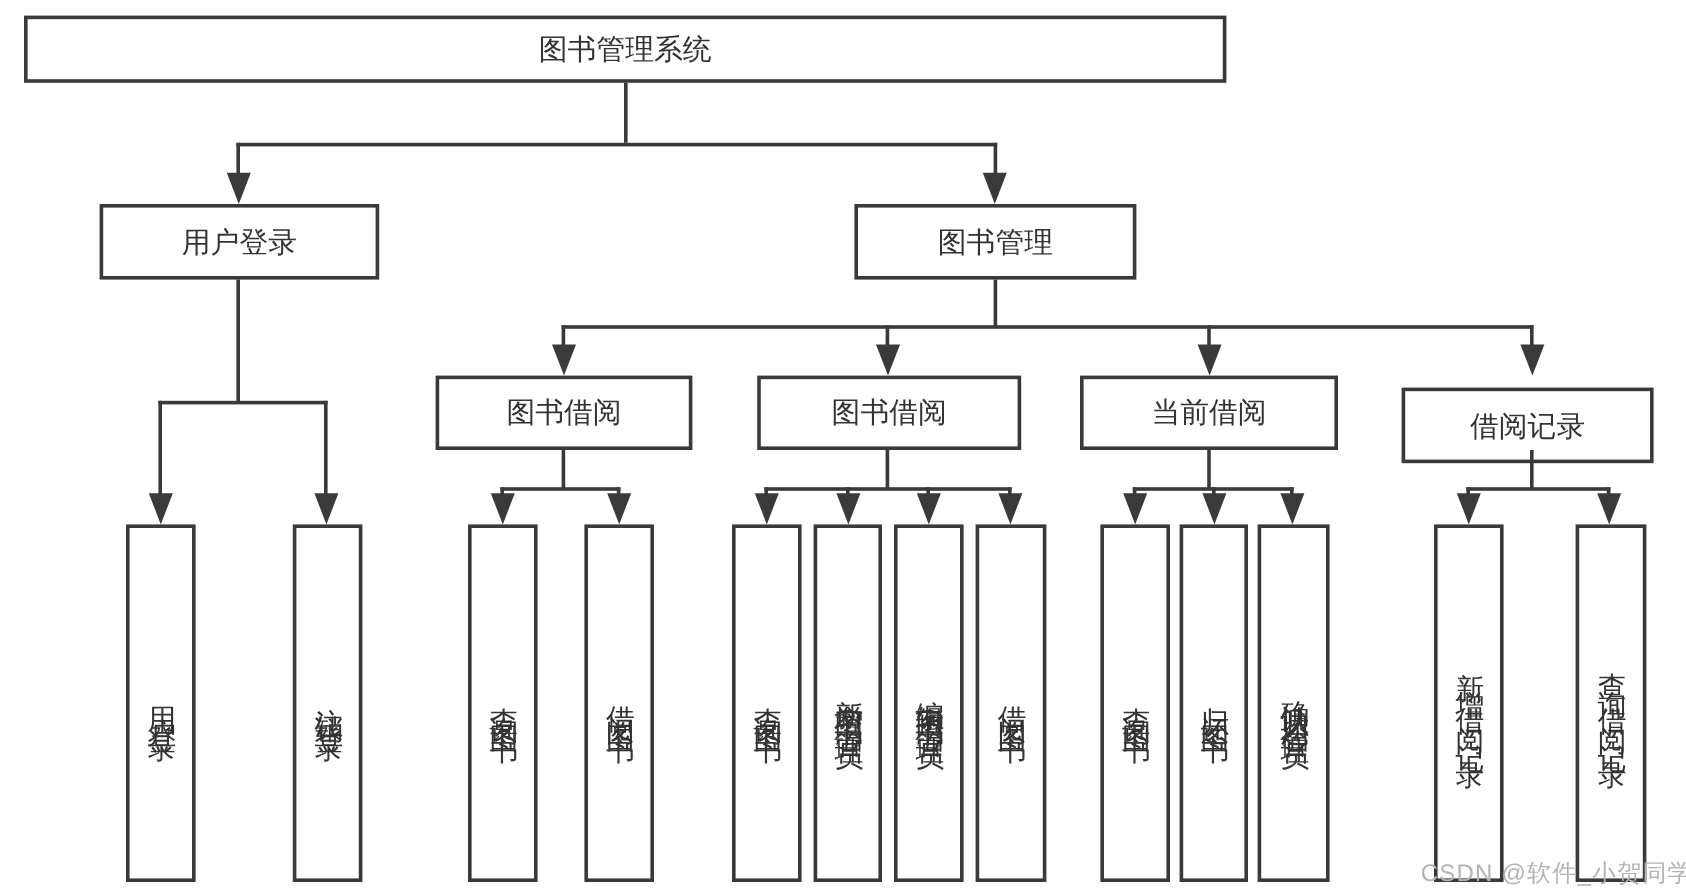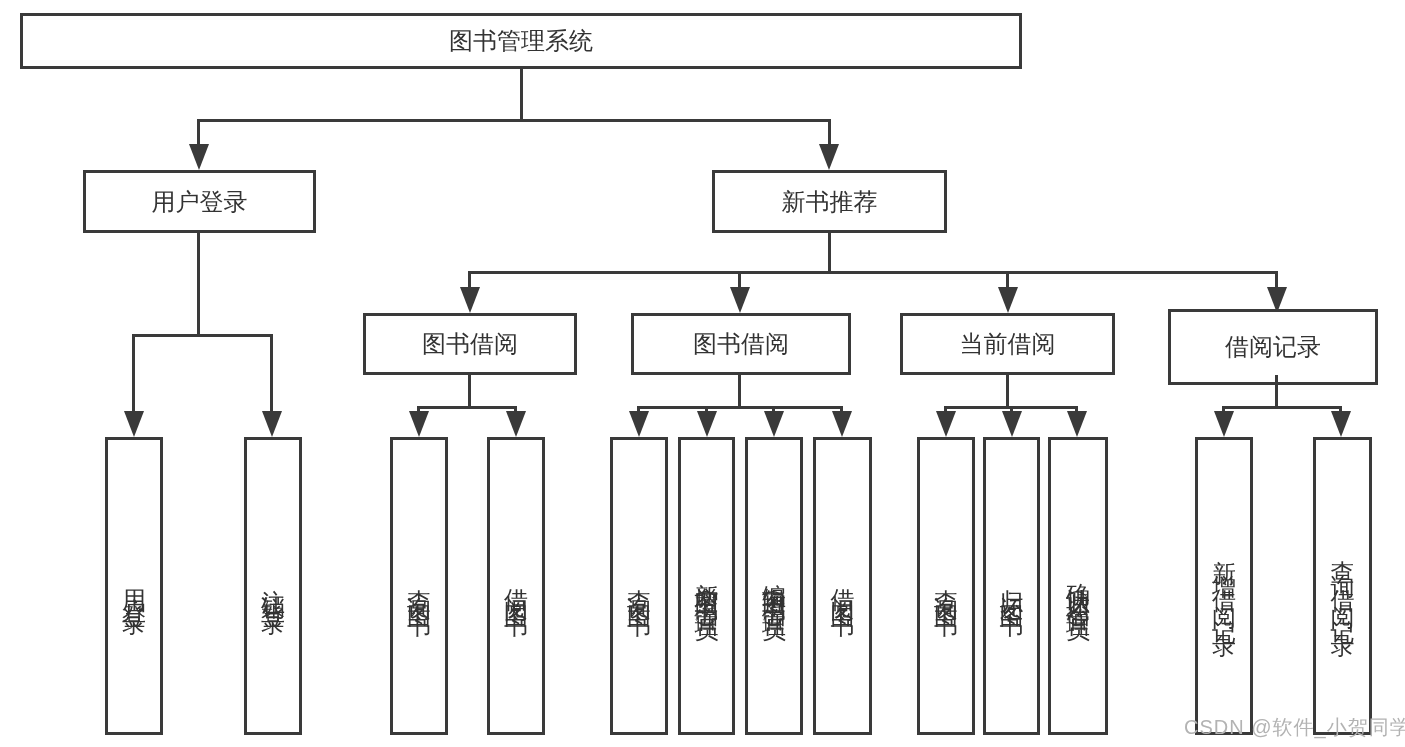--- a/index.html
+++ b/index.html
@@ -46,21 +46,21 @@
   <div class="hline" style="left:197px;top:119px;width:634px"></div>
   <div class="vline" style="left:197px;top:119px;height:31px"></div>
   <div class="vline" style="left:828px;top:119px;height:31px"></div>
   <div class="arrow" style="left:189px;top:144px"></div>
   <div class="arrow" style="left:819px;top:144px"></div>
 
   <div class="box" style="left:83px;top:170px;width:233px;height:63px">
     <span>用户登录</span>
   </div>
   <div class="box" style="left:712px;top:170px;width:235px;height:63px">
-    <span>新书推荐</span>
+    <span>图书管理</span>
   </div>
 
   <div class="vline" style="left:197px;top:233px;height:102px"></div>
   <div class="hline" style="left:132px;top:334px;width:141px"></div>
   <div class="vline" style="left:132px;top:334px;height:86px"></div>
   <div class="vline" style="left:270px;top:334px;height:86px"></div>
   <div class="arrow" style="left:124px;top:411px"></div>
   <div class="arrow" style="left:262px;top:411px"></div>
 
   <div class="vline" style="left:828px;top:233px;height:40px"></div>
@@ -76,21 +76,21 @@
 
   <div class="box" style="left:363px;top:313px;width:214px;height:62px">
     <span>图书借阅</span>
   </div>
   <div class="box" style="left:631px;top:313px;width:220px;height:62px">
     <span>图书借阅</span>
   </div>
   <div class="box" style="left:900px;top:313px;width:215px;height:62px">
     <span>当前借阅</span>
   </div>
-  <div class="box" style="left:1168px;top:309px;width:210px;height:76px">
+  <div class="box" style="left:1168px;top:323px;width:210px;height:63px">
     <span>借阅记录</span>
   </div>
 
   <div class="vline" style="left:468px;top:375px;height:33px"></div>
   <div class="hline" style="left:417px;top:406px;width:100px"></div>
   <div class="vline" style="left:417px;top:406px;height:14px"></div>
   <div class="vline" style="left:514px;top:406px;height:14px"></div>
   <div class="arrow" style="left:409px;top:411px"></div>
   <div class="arrow" style="left:506px;top:411px"></div>
 

